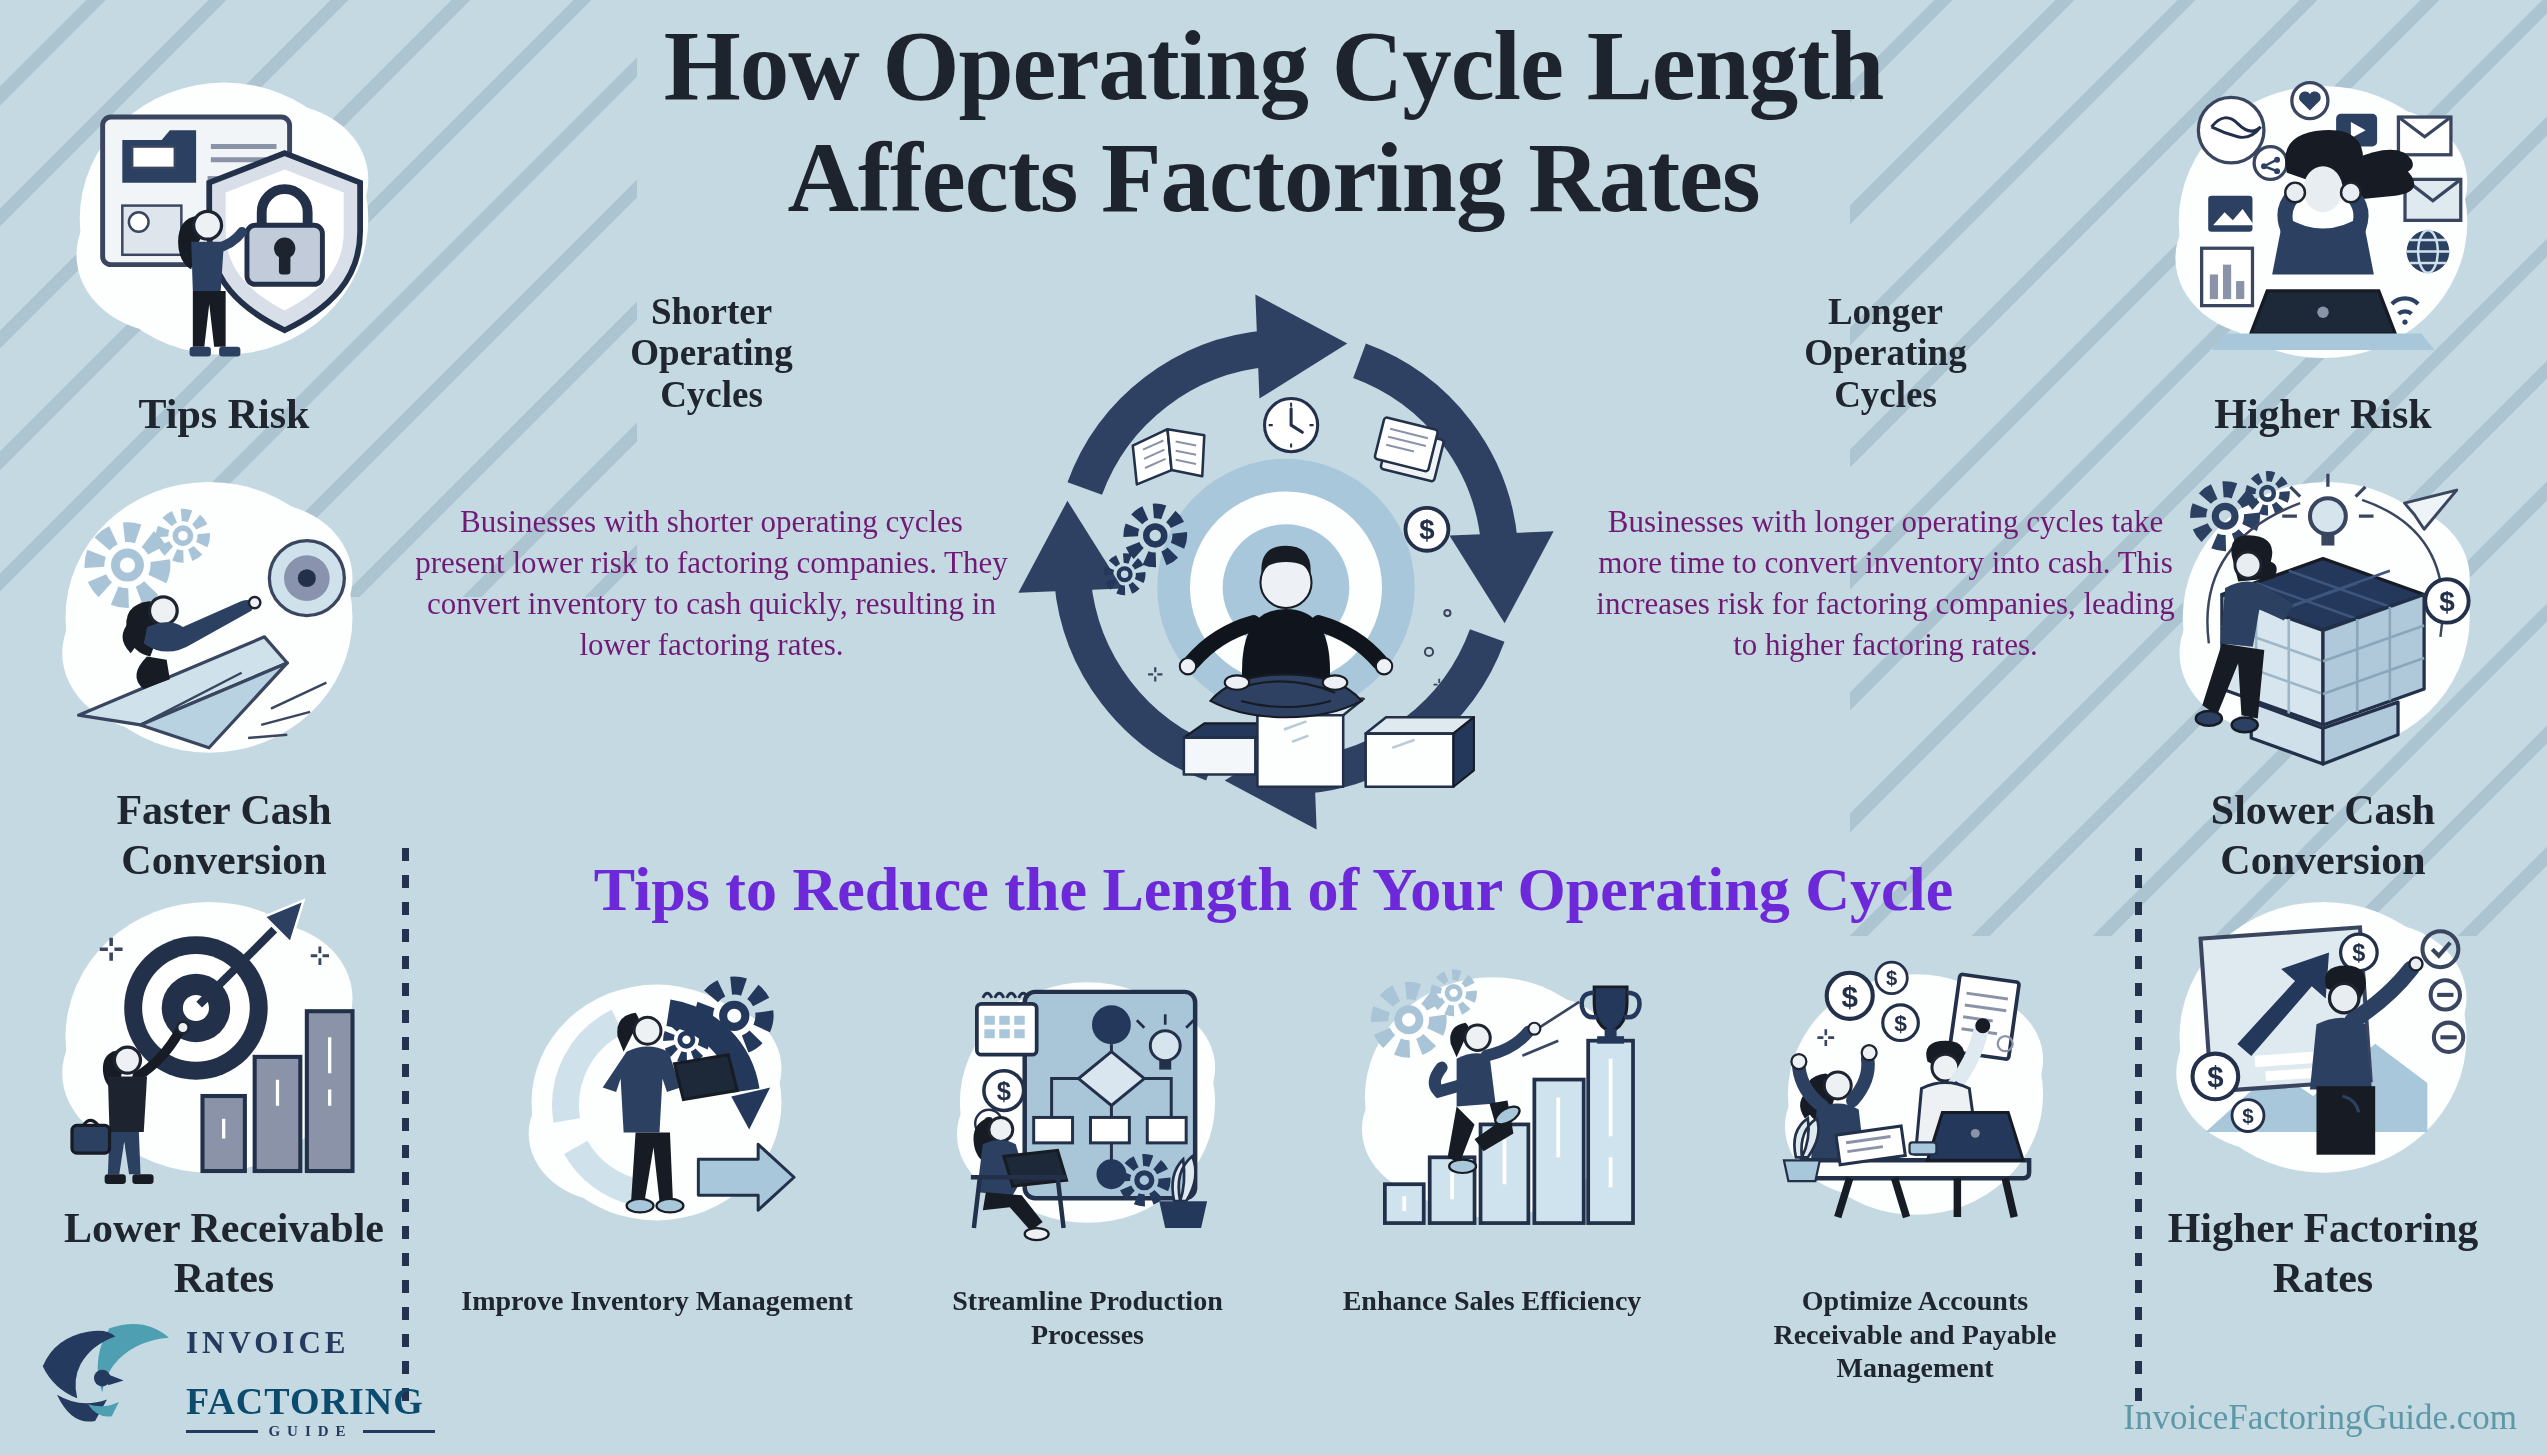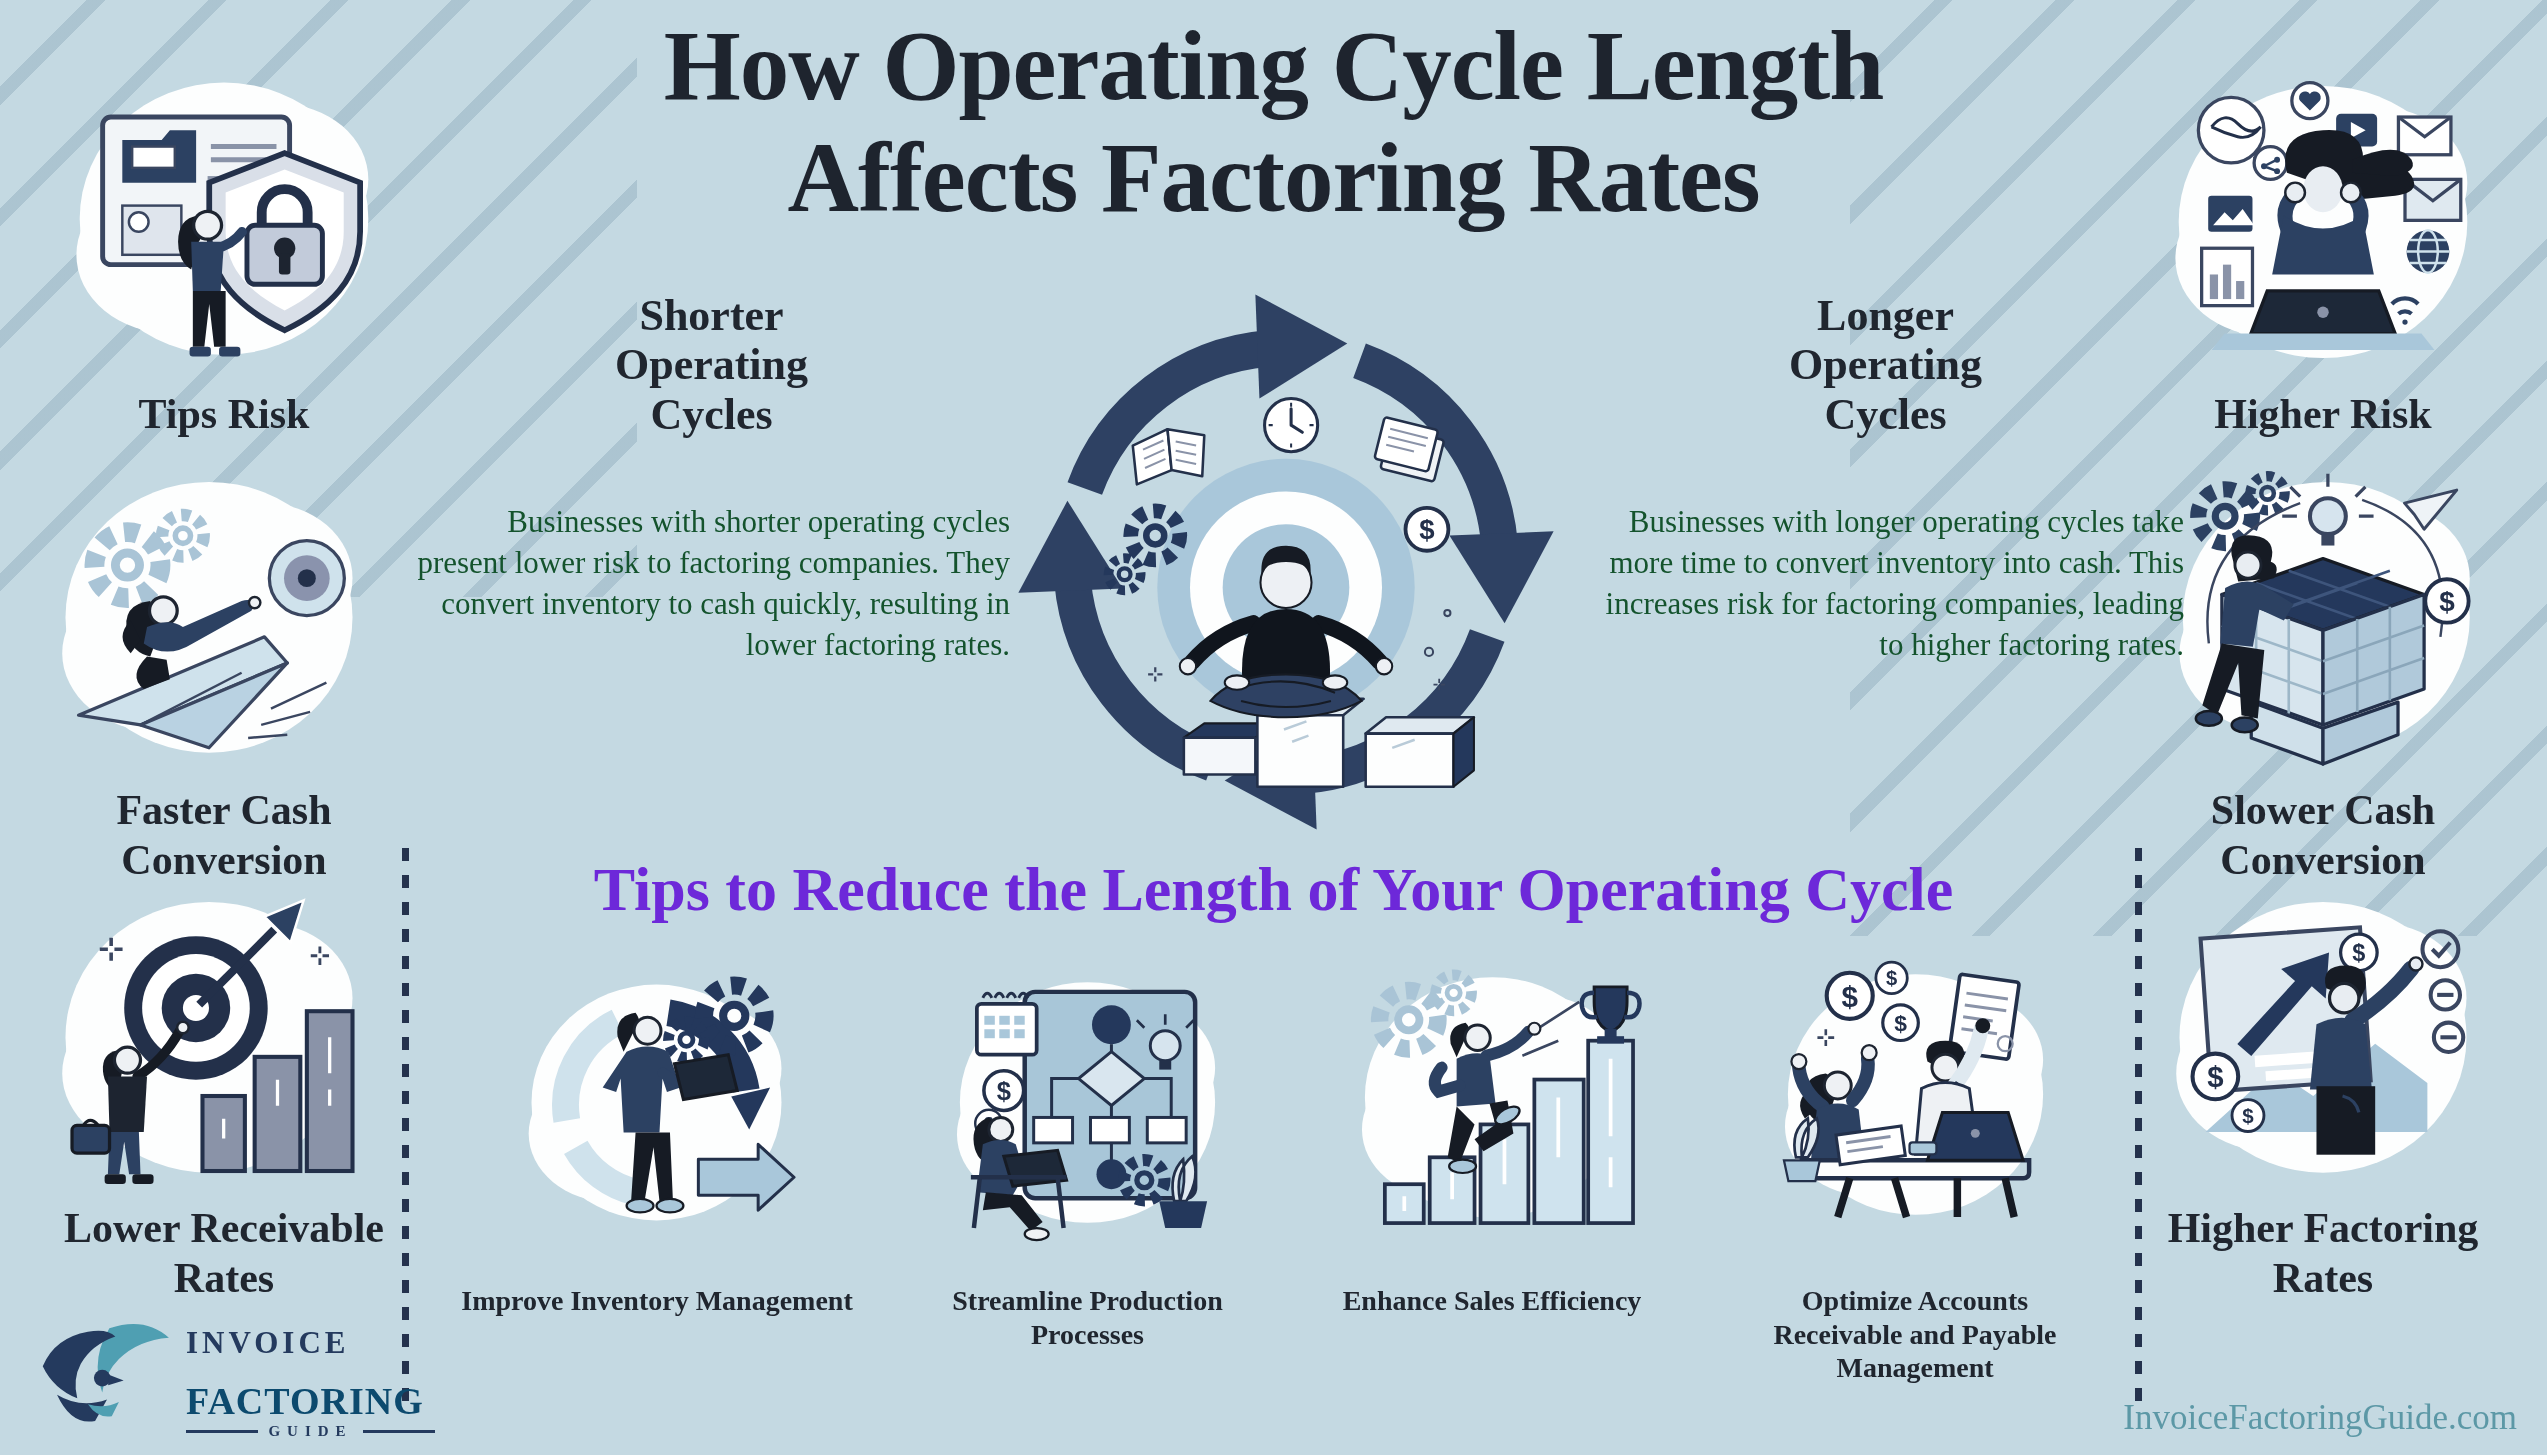--- a/index.html
+++ b/index.html
@@ -7,23 +7,23 @@
           font-family:Liberation Serif, serif;color:#20262f;}
   .abs{position:absolute;}
   
   .stripes{position:absolute;pointer-events:none;
            background:repeating-linear-gradient(135deg, rgba(148,176,192,.5) 0 13px, transparent 13px 86px);}
   .stripes.tl{left:-119px;top:-159px;width:756px;height:756px;}
   .stripes.tr{right:-119px;top:-159px;width:816px;height:1095px;}
   
   .title{left:0;right:0;top:10px;text-align:center;font-size:99px;font-weight:700;line-height:1.13;
          letter-spacing:-1px;color:#1e242e;white-space:pre-line;}
-  .cycle-heading{width:597px;text-align:center;font-size:44px;font-weight:700;line-height:1.12;
+  .cycle-heading{width:597px;text-align:center;font-size:37px;font-weight:700;line-height:1.12;
                  white-space:pre-line;color:#20262f;}
-  .cycle-body{width:597px;text-align:right;font-size:31px;line-height:1.32;color:#14532d;}
+  .cycle-body{width:597px;text-align:center;font-size:31px;line-height:1.32;color:#701a75;}
   .side-label{width:358px;text-align:center;font-size:42px;font-weight:700;line-height:1.18;color:#20262f;}
   .tips-heading{left:378px;top:854px;width:1791px;text-align:center;font-size:62px;font-weight:700;color:#6d28d9;}
   .tip-label{text-align:center;font-size:28px;font-weight:700;line-height:1.2;color:#20262f;}
   
   .vdots{width:7px;height:553px;top:848px;
          background:repeating-linear-gradient(180deg,#24324d 0 13px,transparent 13px 27px);}
   
   .logo-wrap{left:35px;top:1315px;width:398px;height:129px;}
   .logo-text{position:absolute;left:151px;top:10px;width:249px;}
   .logo-invoice{font-size:31px;font-weight:700;letter-spacing:4px;color:#243a5e;}

